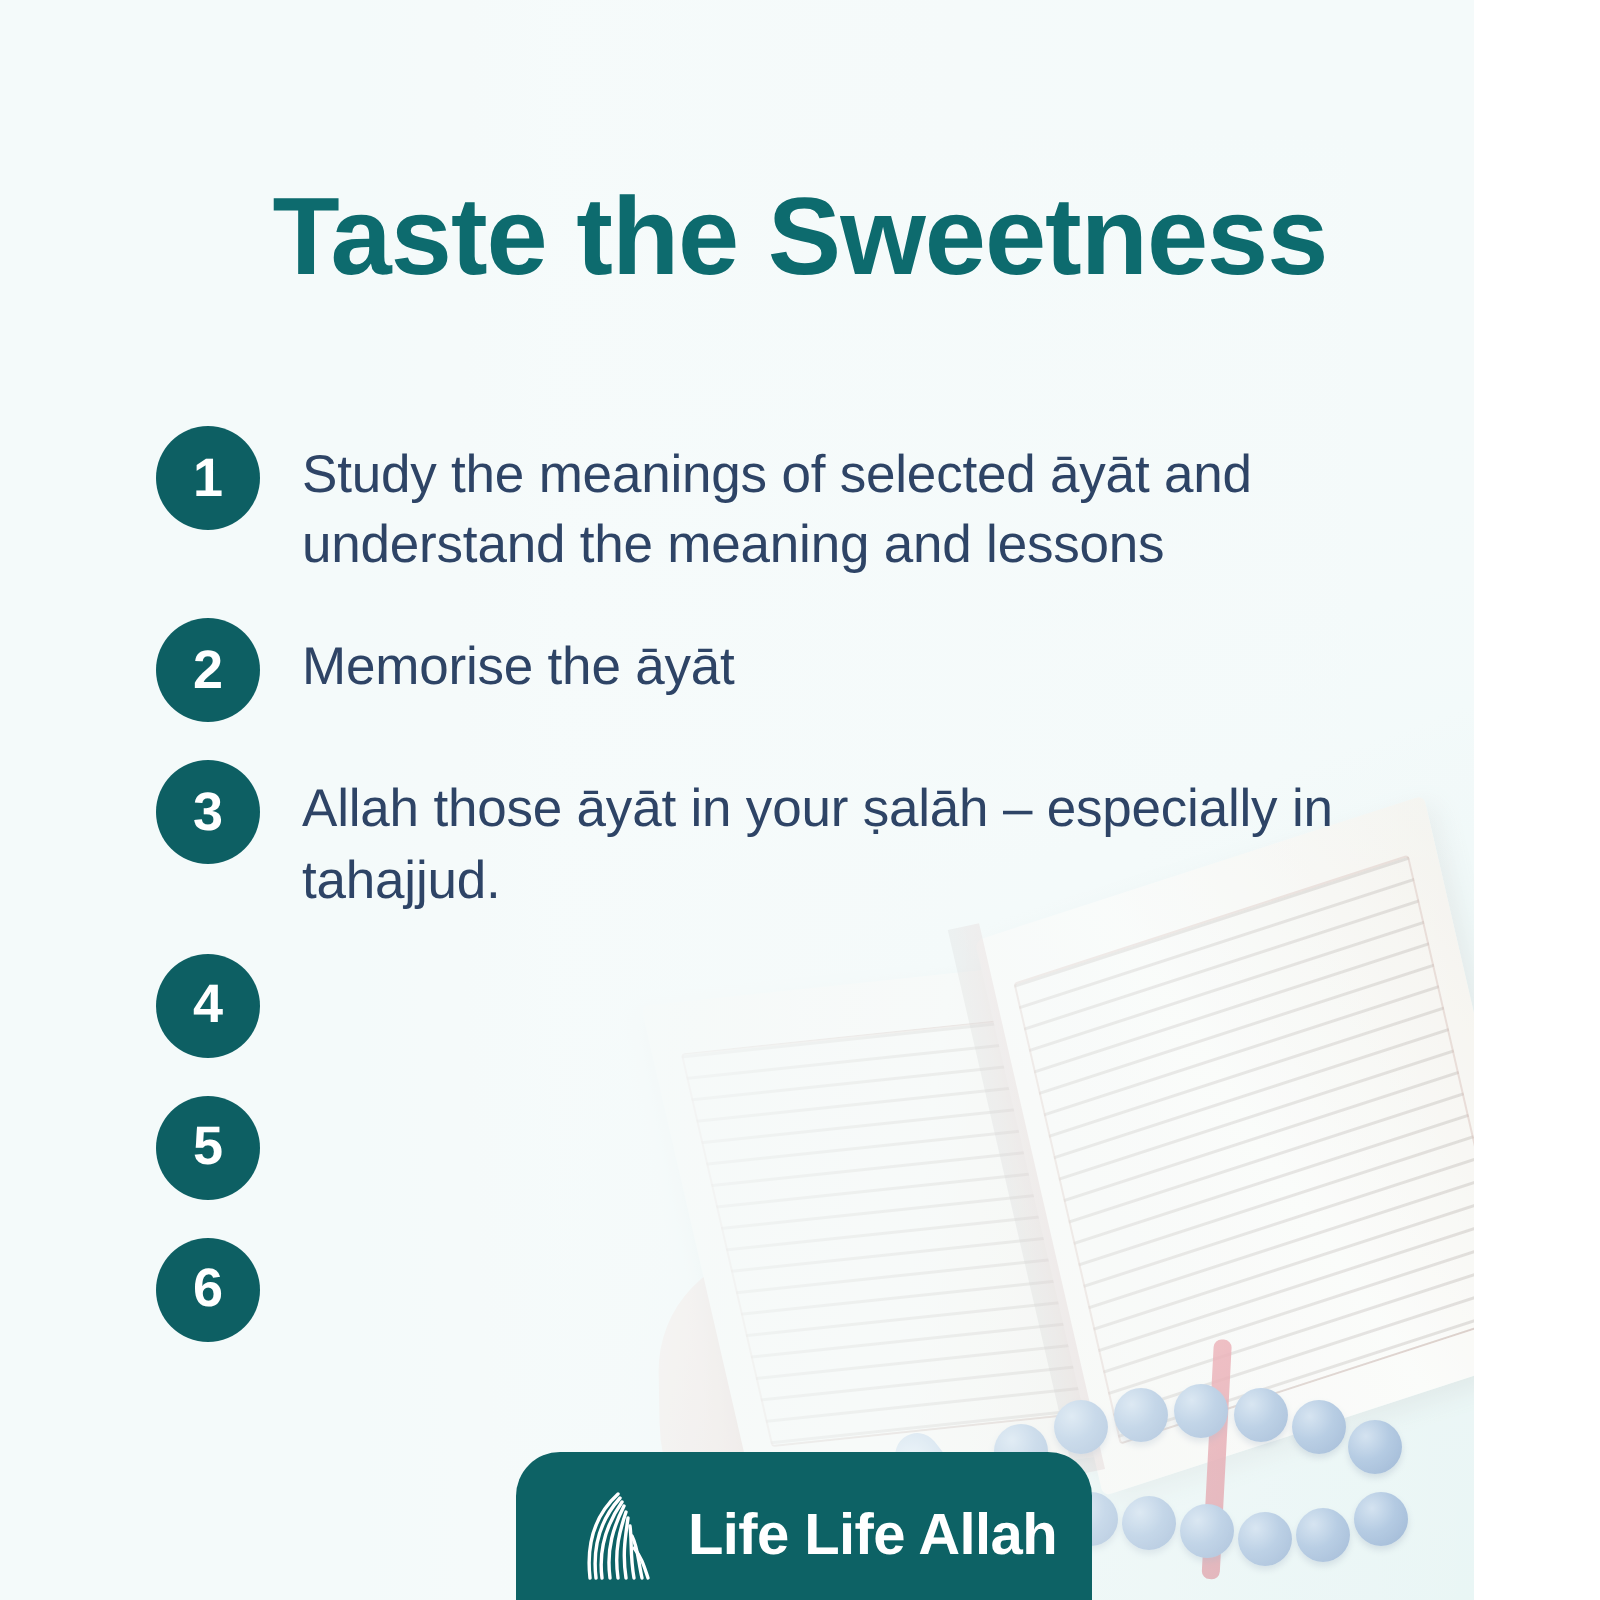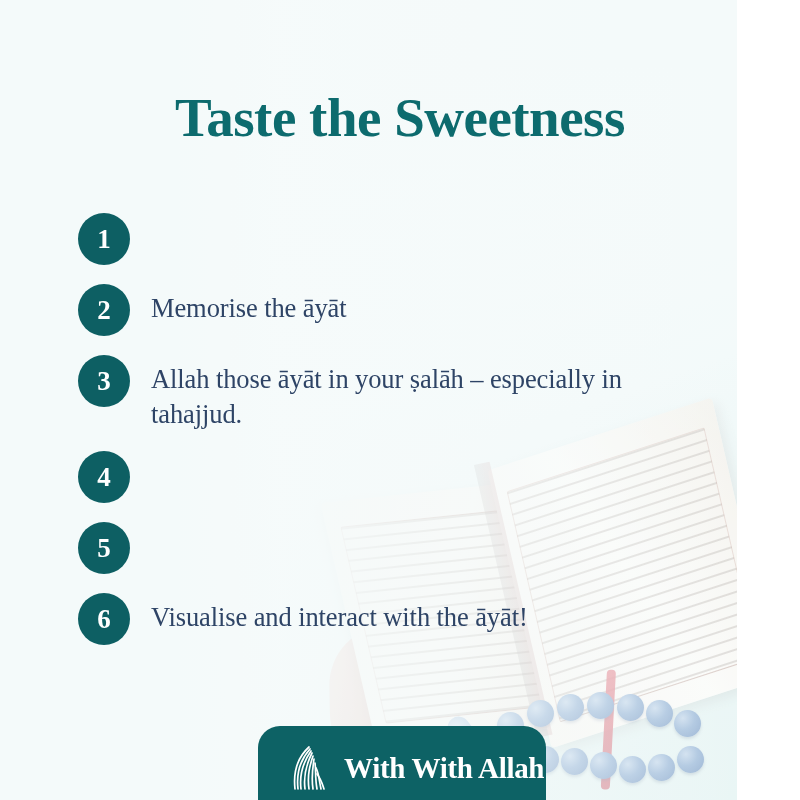--- a/index.html
+++ b/index.html
@@ -12,21 +12,20 @@
     overflow: hidden;
     font-family: "Liberation Sans", sans-serif;
   }
 
   #poster {
     position: relative;
     width: 737px;
     height: 800px;
     overflow: hidden;
     background: linear-gradient(160deg, #fdfefe 0%, #fbfdfd 30%, #f2fafa 58%, #e7f5f4 78%, #e2f3f2 100%);
-    font-family: Liberation Serif, serif;
   }
 
   
   .photo-layer {
     position: absolute;
     inset: 0;
     pointer-events: none;
   }
 
   .book-group {
@@ -278,20 +277,21 @@
   <div class="content">
 
     <h1 class="title">
       <span class="line">Taste the Sweetness</span>
     </h1>
 
     <div class="steps">
 
       <div class="step">
         <div class="step-badge">1</div>
+        <div class="step-text">Study the meanings of selected āyāt and understand the meaning and lessons</div>
       </div>
 
       <div class="step">
         <div class="step-badge">2</div>
         <div class="step-text">Memorise the āyāt</div>
       </div>
 
       <div class="step">
         <div class="step-badge">3</div>
         <div class="step-text">Allah those āyāt in your ṣalāh – especially in tahajjud.</div>
@@ -300,38 +300,37 @@
       <div class="step">
         <div class="step-badge">4</div>
       </div>
 
       <div class="step">
         <div class="step-badge">5</div>
       </div>
 
       <div class="step">
         <div class="step-badge">6</div>
-        <div class="step-text">Visualise and interact with the āyāt!</div>
       </div>
 
     </div>
 
     <div class="footer-badge">
       <span class="logo-mark">
         <svg viewBox="0 0 38 46" width="38" height="46" aria-hidden="true">
           <g fill="none" stroke="#ffffff" stroke-width="1.7" stroke-linecap="round">
             <path d="M19 2 C 8 12, 3 26, 5 44"></path>
             <path d="M20 4 C 11 14, 6 27, 8 44"></path>
             <path d="M21 6 C 14 16, 9 28, 11 44"></path>
             <path d="M22 8 C 17 18, 13 29, 15 44"></path>
             <path d="M23 11 C 20 20, 17 30, 19 44"></path>
             <path d="M24 14 C 23 22, 21 31, 23 44"></path>
             <path d="M25 18 C 26 25, 25 33, 27 44"></path>
             <path d="M26 23 C 29 29, 29 35, 31 44"></path>
             <path d="M27 29 C 31 34, 32 38, 34 44"></path>
           </g>
         </svg>
       </span>
-      <span class="brand-name">With With Allah</span>
+      <span class="brand-name">Life Life Allah</span>
     </div>
 
   </div>
 </div>
 
 </body></html>

